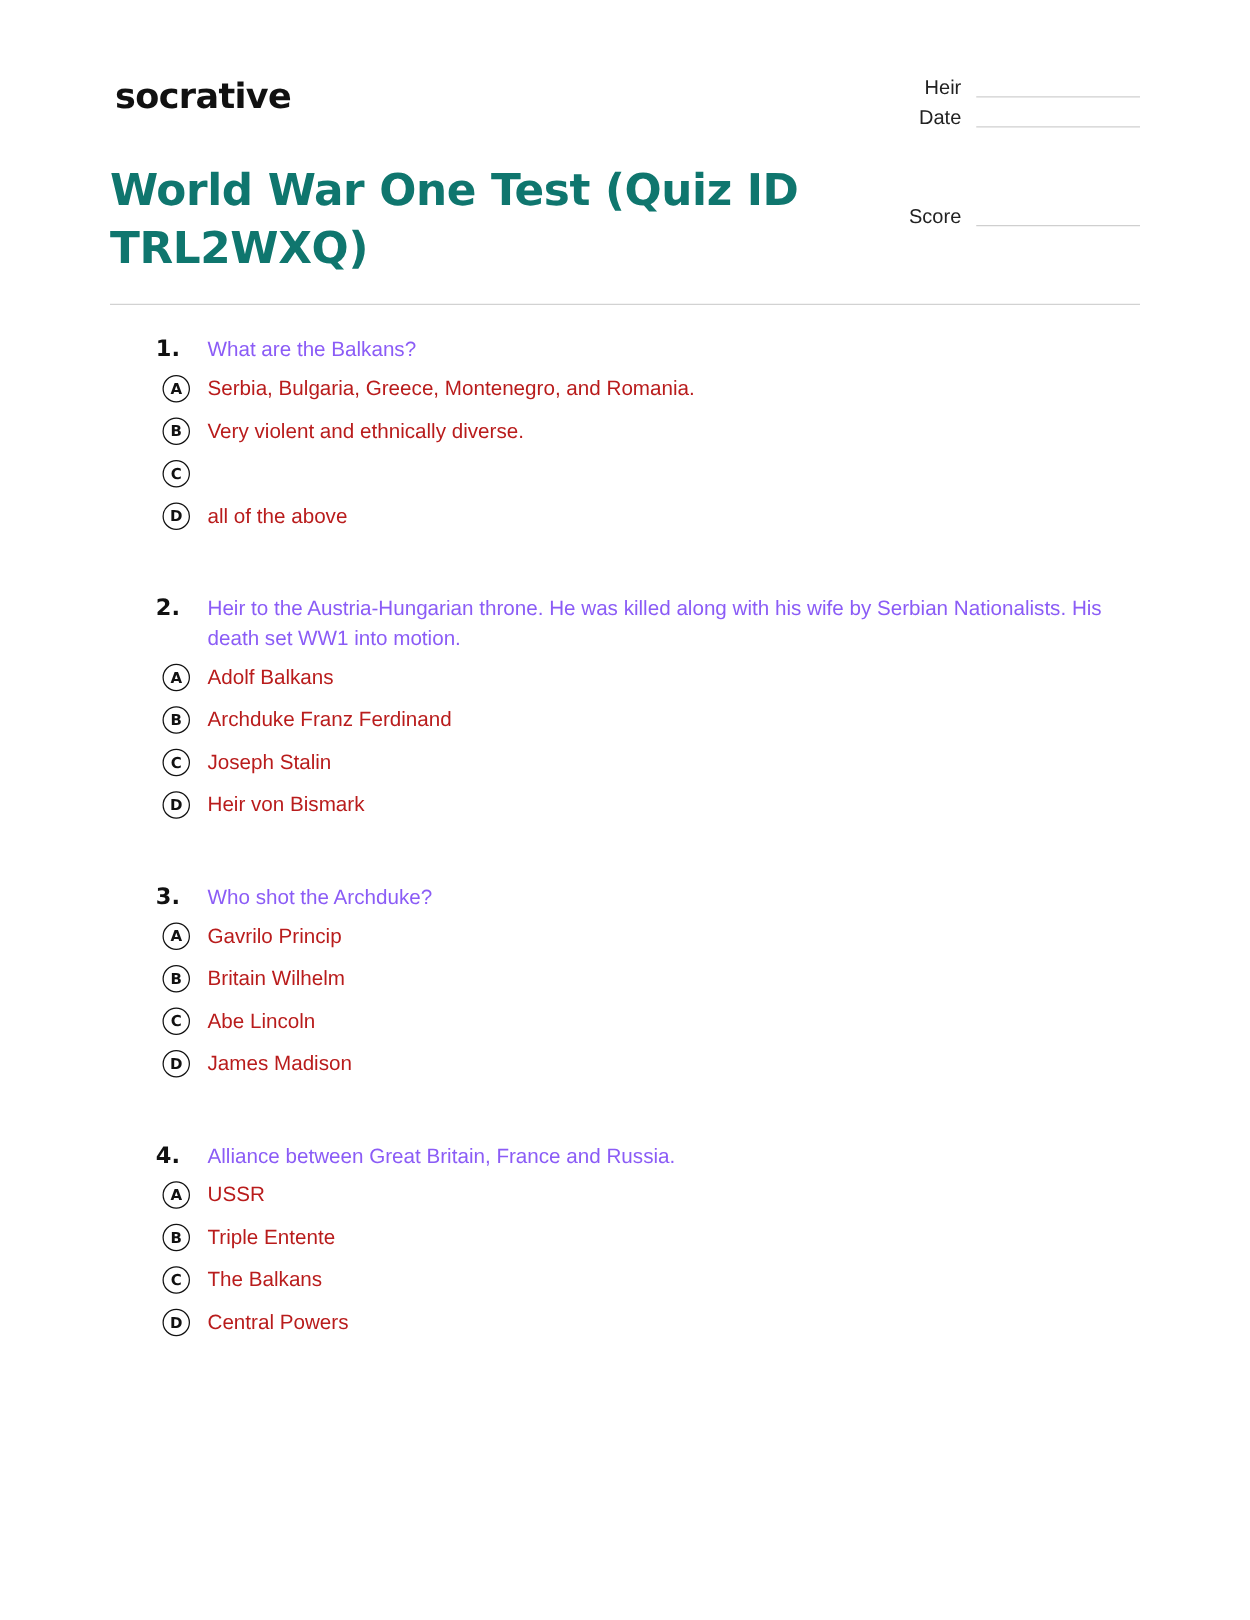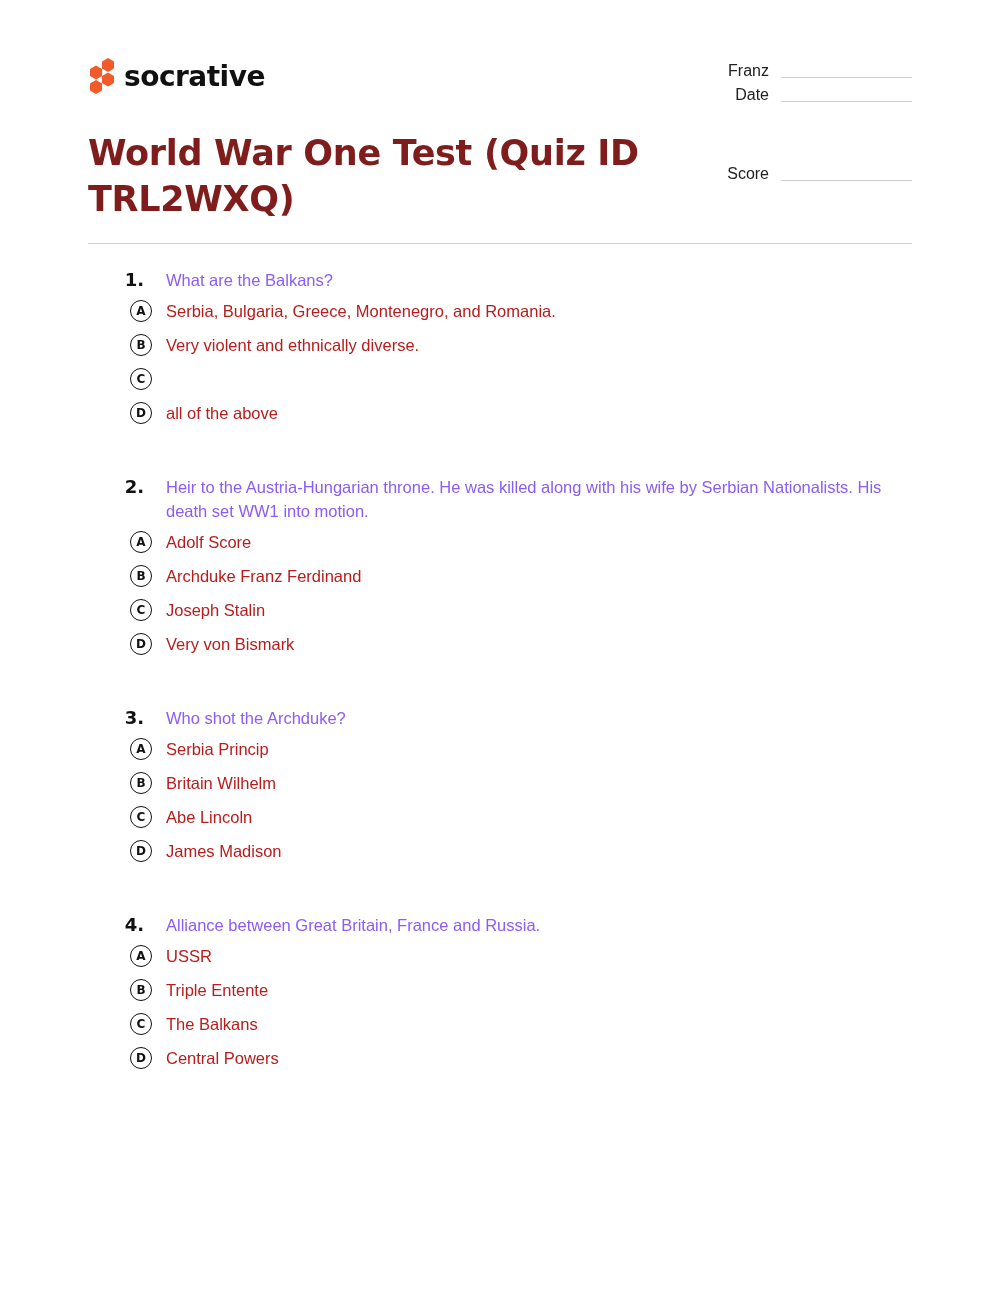--- a/index.html
+++ b/index.html
@@ -1,36 +1,36 @@
 <!DOCTYPE html>
 <html><head>
   <meta charset="utf-8">
   <style>
     html, body { margin: 0; padding: 0; background: #ffffff; }
     body {
       width: 1000px; height: 1296px; position: relative; overflow: hidden;
       font-family: "Liberation Sans", sans-serif; color: #111111;
     }
-    .logo { position: absolute; left: 88px; top: 57px; height: 40px; display: flex; align-items: center; }
+    .logo { position: absolute; left: 88px; top: 57px; height: 40px; display: flex; align-items: center; flex-direction: column; }
     .logo svg { display: block; }
     .logo-text {
       font-family: "DejaVu Sans", sans-serif; font-weight: bold; font-size: 28px;
       letter-spacing: -0.5px; margin-left: 4px; color: #111; line-height: 40px;
     }
     .meta { position: absolute; left: 700px; top: 60px; width: 212px; }
     .meta-row { position: absolute; left: 0; width: 212px; height: 22px; }
     .meta-label {
       position: absolute; right: 143px; top: 0; font-size: 16px; color: #222; line-height: 22px;
       white-space: nowrap;
     }
     .meta-line { position: absolute; left: 81px; right: 0; top: 17px; height: 1px; background: #cfcfcf; }
     .title {
       position: absolute; left: 88px; top: 130px; width: 580px; margin: 0;
       font-family: "DejaVu Sans", sans-serif; font-weight: bold; font-size: 35px; line-height: 46px;
-      letter-spacing: -0.3px; color: #7f1d1d;
+      letter-spacing: -0.3px; color: #0f766e;
     }
     .divider { position: absolute; left: 88px; top: 243px; width: 824px; height: 1px; background: #d2d2d2; }
     .questions { position: absolute; left: 130px; top: 268px; width: 780px; }
     .question { margin-bottom: 45px; }
     .q-head { display: flex; align-items: flex-start; }
     .q-num {
       width: 36px; flex: 0 0 36px; font-family: "DejaVu Sans", sans-serif; font-weight: bold;
       font-size: 18px; line-height: 24px; text-align: right; padding-right: 0; color: #111;
       box-sizing: border-box; padding-right: 12px; margin-left: -10px;
     }
@@ -53,21 +53,21 @@
     <polygon points="20,1 26,4.5 26,11.5 20,15 14,11.5 14,4.5" fill="#F15A29"></polygon>
     <polygon points="8,8.5 14,12 14,19 8,22.5 2,19 2,12" fill="#F15A29"></polygon>
     <polygon points="20,15.5 26,19 26,26 20,29.5 14,26 14,19" fill="#F15A29"></polygon>
     <polygon points="8,23 14,26.5 14,33.5 8,37 2,33.5 2,26.5" fill="#F15A29"></polygon>
   </svg>
   <span class="logo-text">socrative</span>
 </div>
 
 <div class="meta">
   <div class="meta-row" style="top:0px;">
-    <span class="meta-label">Franz</span>
+    <span class="meta-label">Heir</span>
     <div class="meta-line"></div>
   </div>
   <div class="meta-row" style="top:24px;">
     <span class="meta-label">Date</span>
     <div class="meta-line"></div>
   </div>
   <div class="meta-row" style="top:103px;">
     <span class="meta-label">Score</span>
     <div class="meta-line"></div>
   </div>
@@ -104,46 +104,46 @@
   </div>
 
   <div class="question">
     <div class="q-head">
       <span class="q-num">2.</span>
       <span class="q-text">Heir to the Austria-Hungarian throne. He was killed along with his wife by Serbian Nationalists. His death set WW1 into motion.</span>
     </div>
     <div class="options">
       <div class="option">
         <span class="opt-circle">A</span>
-        <span class="opt-text">Adolf Score</span>
+        <span class="opt-text">Adolf Balkans</span>
       </div>
       <div class="option">
         <span class="opt-circle">B</span>
         <span class="opt-text">Archduke Franz Ferdinand</span>
       </div>
       <div class="option">
         <span class="opt-circle">C</span>
         <span class="opt-text">Joseph Stalin</span>
       </div>
       <div class="option">
         <span class="opt-circle">D</span>
-        <span class="opt-text">Very von Bismark</span>
+        <span class="opt-text">Heir von Bismark</span>
       </div>
     </div>
   </div>
 
   <div class="question">
     <div class="q-head">
       <span class="q-num">3.</span>
       <span class="q-text">Who shot the Archduke?</span>
     </div>
     <div class="options">
       <div class="option">
         <span class="opt-circle">A</span>
-        <span class="opt-text">Serbia Princip</span>
+        <span class="opt-text">Gavrilo Princip</span>
       </div>
       <div class="option">
         <span class="opt-circle">B</span>
         <span class="opt-text">Britain Wilhelm</span>
       </div>
       <div class="option">
         <span class="opt-circle">C</span>
         <span class="opt-text">Abe Lincoln</span>
       </div>
       <div class="option">

